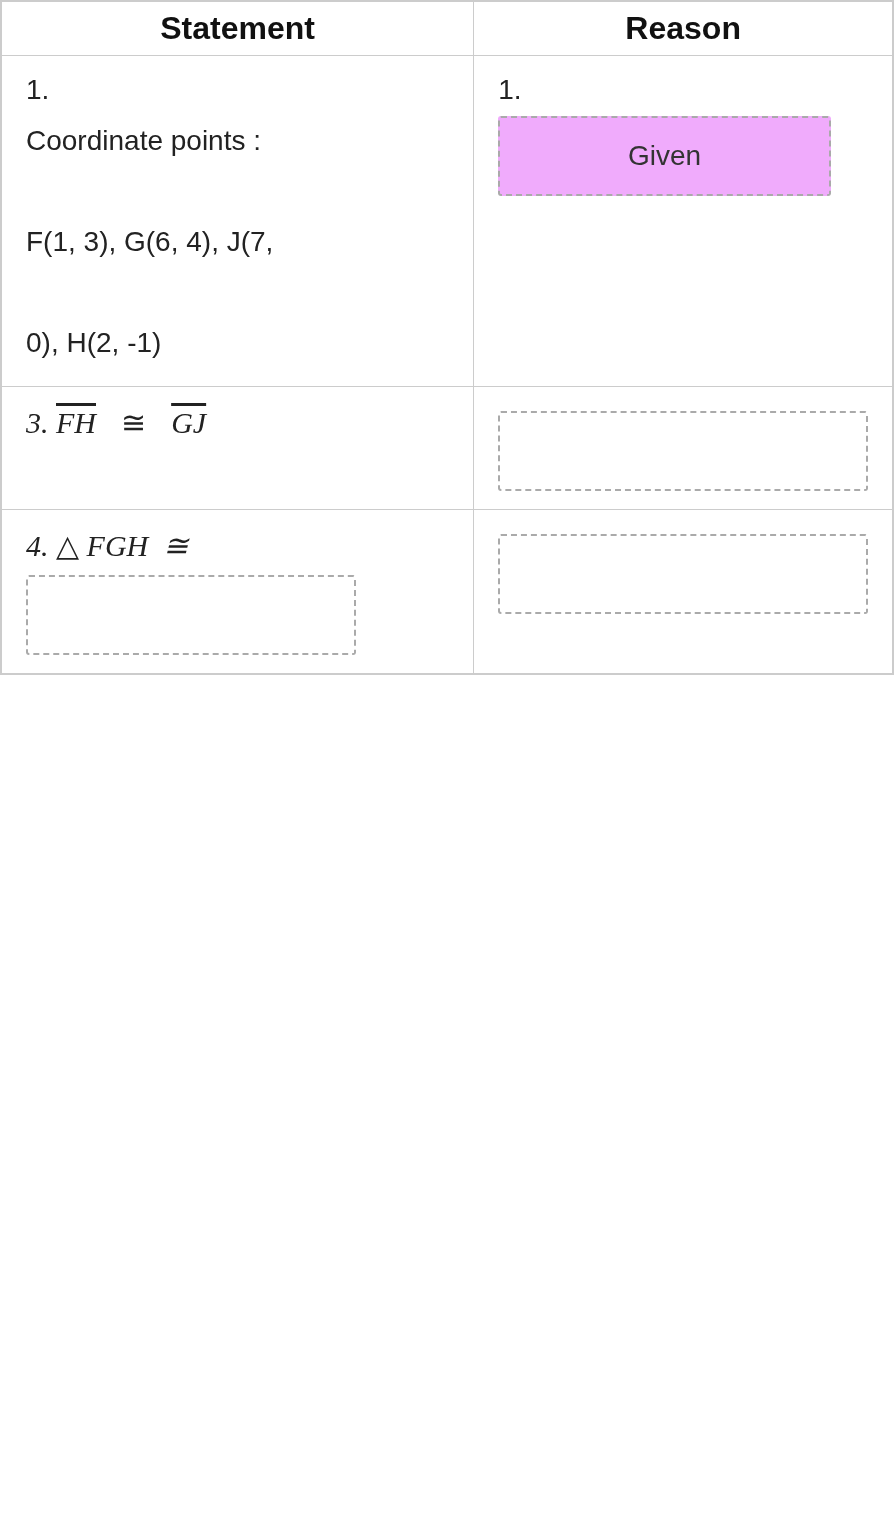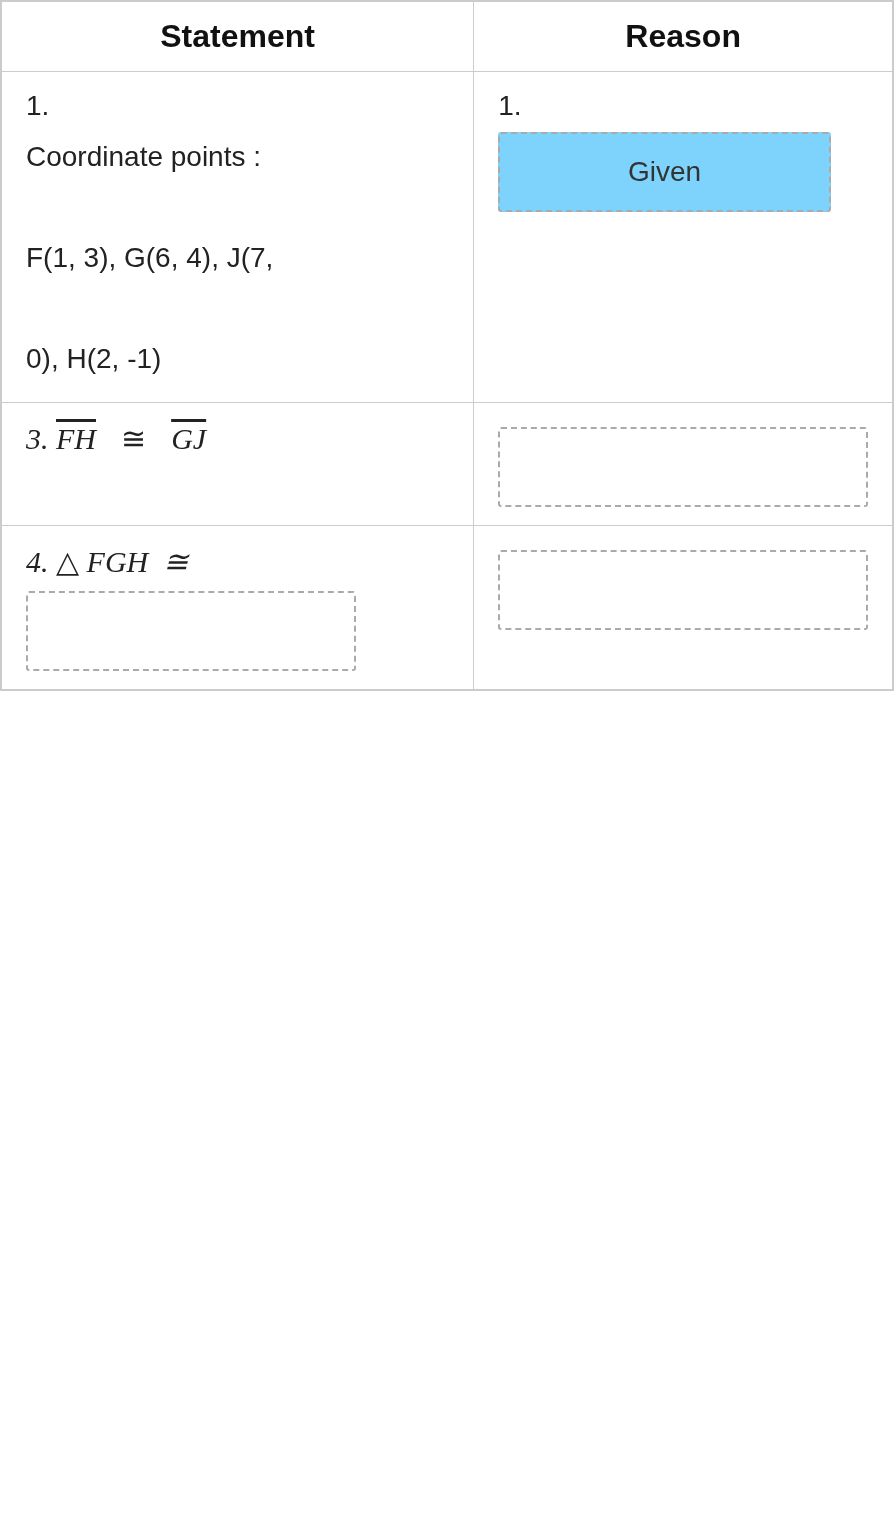--- a/index.html
+++ b/index.html
@@ -25,21 +25,21 @@
     .proof-table td {
       border: 1.5px solid #ccc;
       padding: 18px 24px;
       vertical-align: top;
     }
 
     .proof-table thead th {
       font-size: 32px;
       font-weight: bold;
       font-family: Arial, sans-serif;
-      padding: 16px 28px;
+      padding: 8px 28px;
       background: #fff;
       color: #111;
     }
 
     .proof-table td {
       font-size: 28px;
       color: #222;
       min-height: 160px;
     }
 
@@ -83,21 +83,21 @@
       margin-top: 6px;
       background: #fff;
     }
 
     .dashed-box-filled {
       border: 2.5px dashed #aaa;
       border-radius: 3px;
       padding: 18px 24px;
       min-height: 80px;
       width: 90%;
-      background: #7dd3fc;
+      background: #f0abfc;
       display: flex;
       align-items: center;
       justify-content: center;
       font-family: Arial, sans-serif;
       font-size: 28px;
       color: #333;
     }
 
     .reason-number {
       font-family: Arial, sans-serif;

